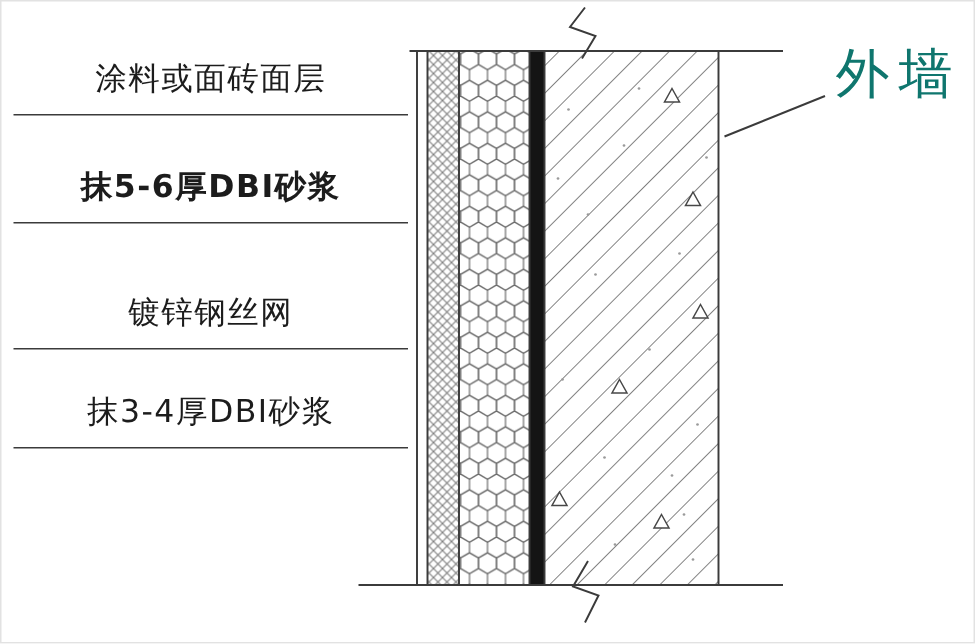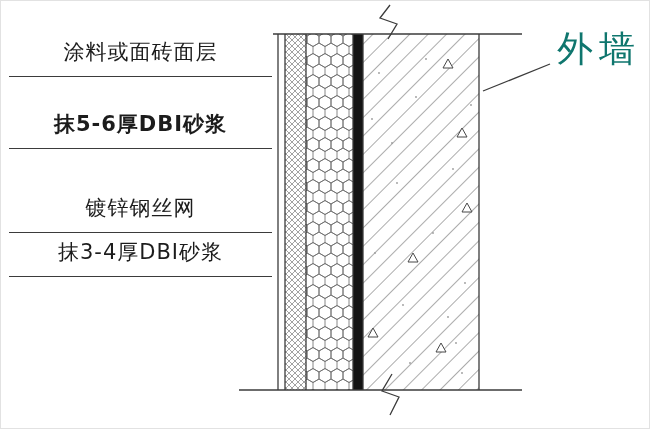--- a/index.html
+++ b/index.html
@@ -22,21 +22,21 @@
     text-align:center;
     font-size:21px;
     color:#1c1c1c;
     border-bottom:1.6px solid #3b3b3b;
     letter-spacing:1px;
     white-space:nowrap;
   }
   .ll-1{top:38px;}
   .ll-2{top:110px;font-weight:bold;}
   .ll-3{top:194px;}
-  .ll-4{top:238px;}
+  .ll-4{top:260px;}
   .ll-5{top:320px;}
   .wall-label{
     position:absolute;
     left:556px;top:24px;
     font-size:36px;
     color:#0f766e;
     letter-spacing:6px;
     white-space:nowrap;
   }
 </style>

